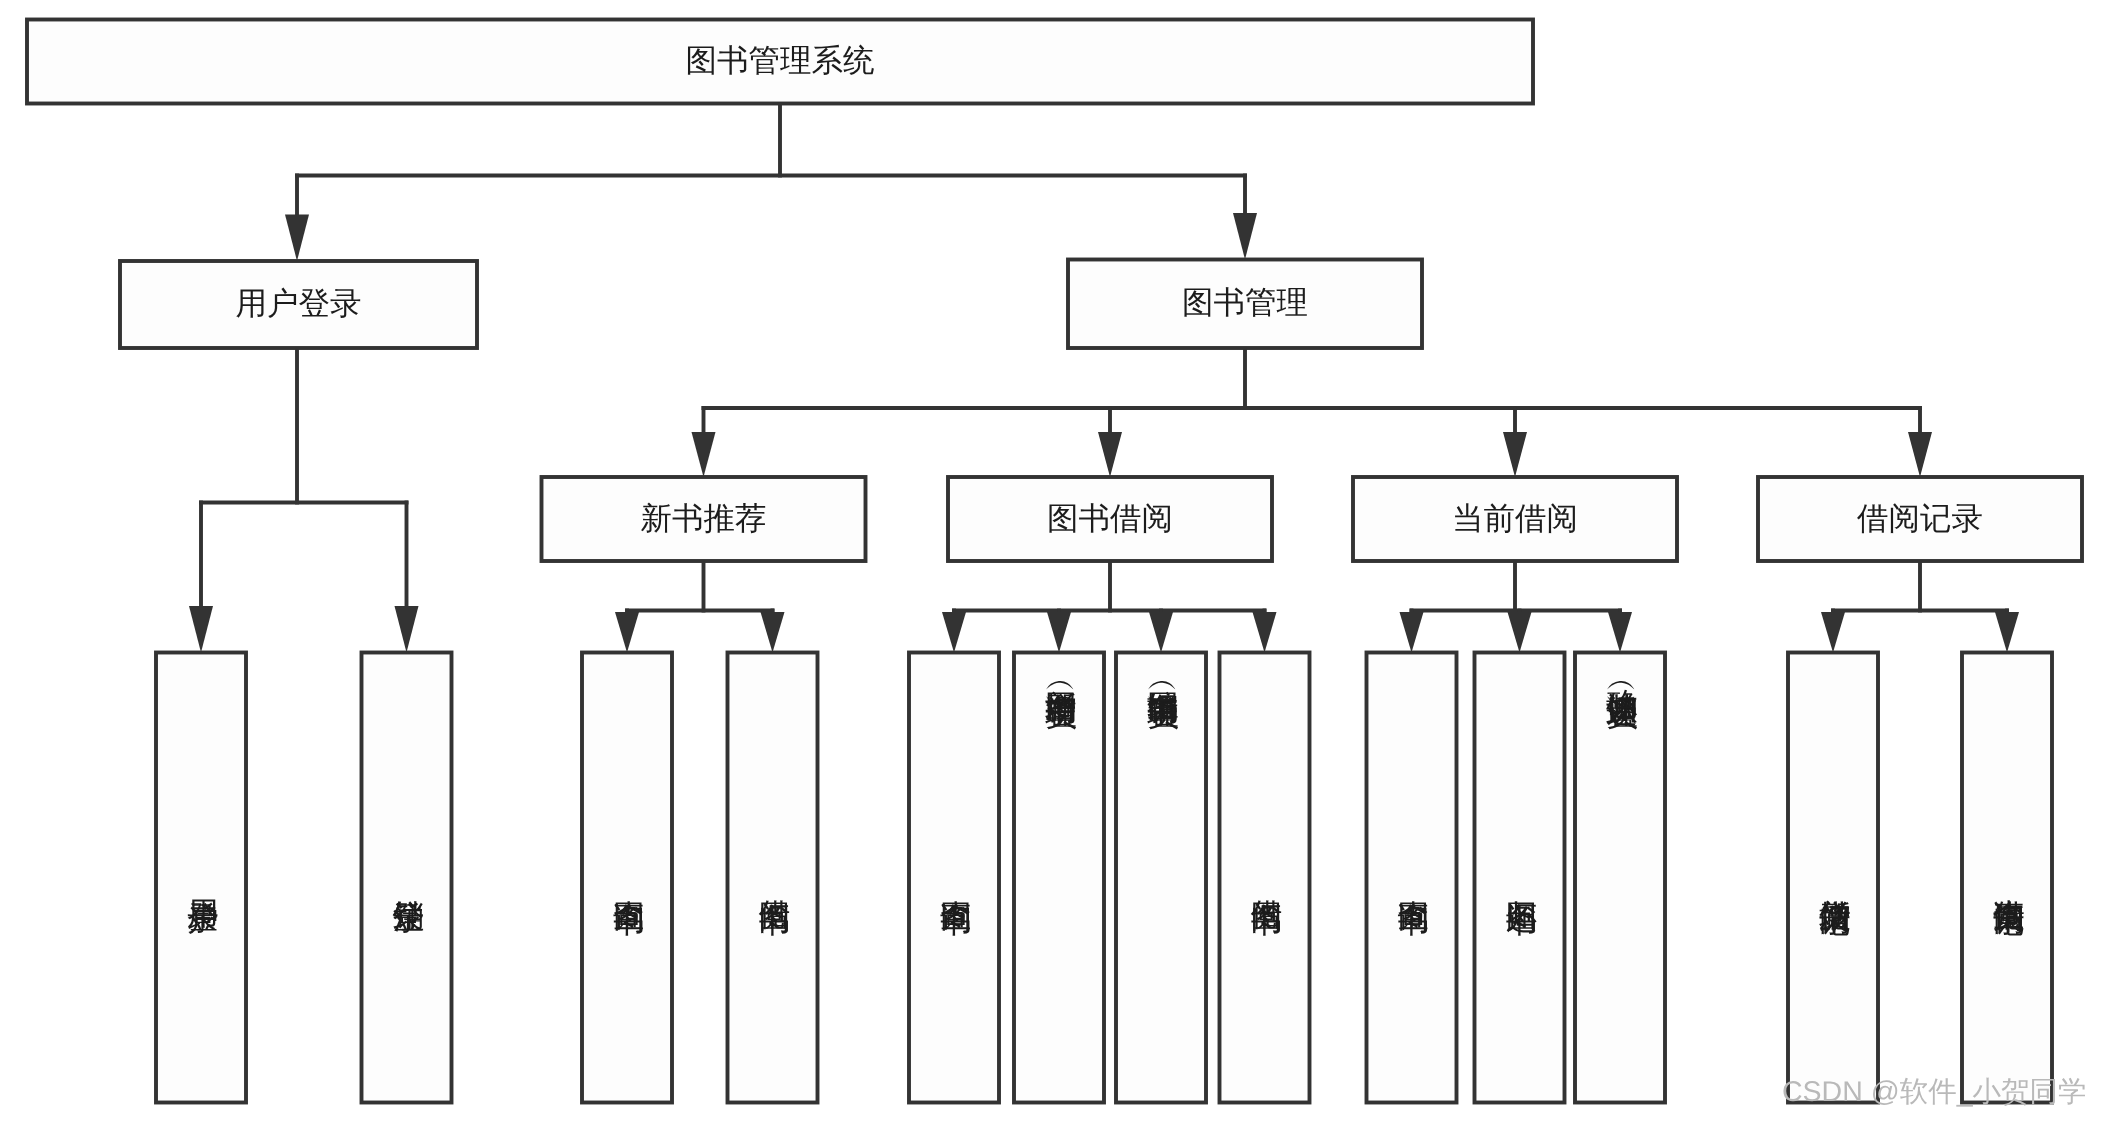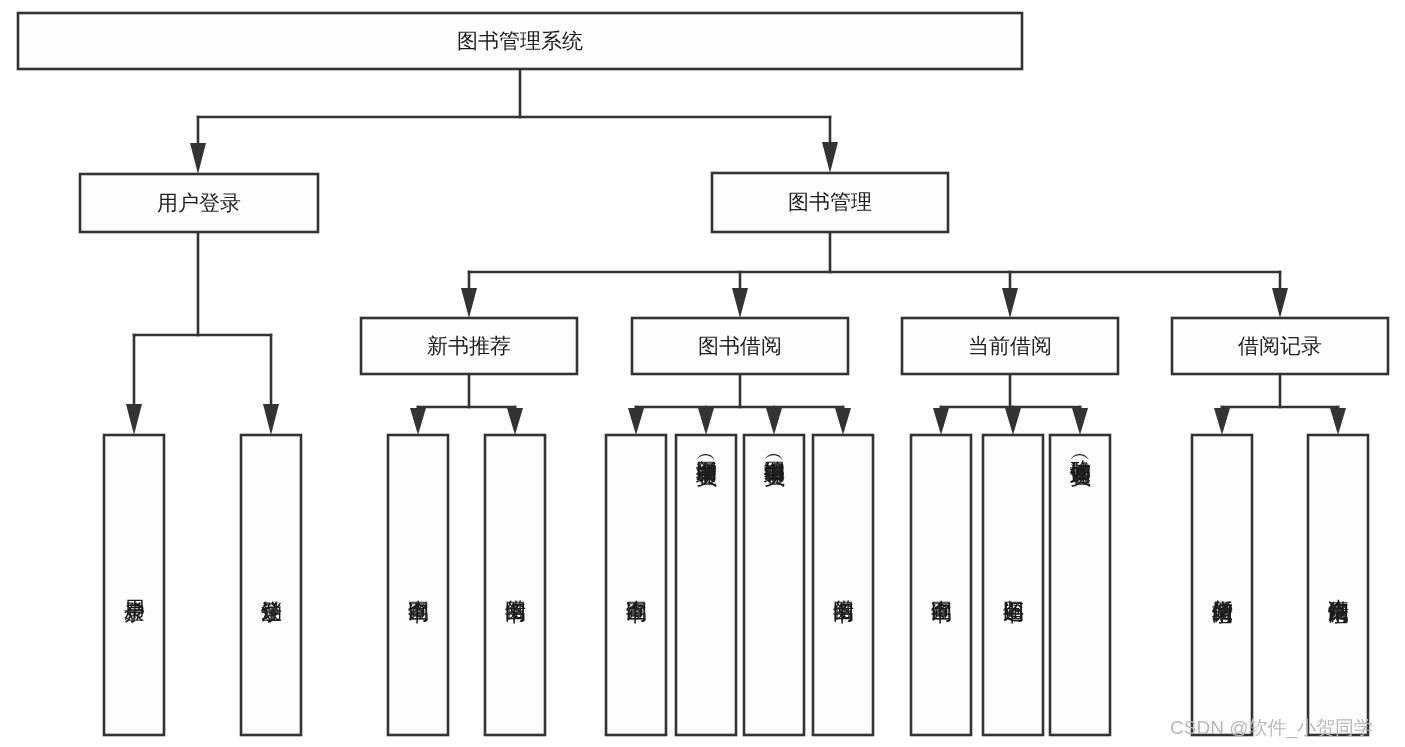--- a/index.html
+++ b/index.html
@@ -59,21 +59,21 @@
     text-orientation: upright;
     font-family: "Liberation Sans", "DejaVu Sans", sans-serif;
     font-size: 21px;
     line-height: 1.18;
     color: #1c1c1c;
     letter-spacing: 1px;
     white-space: nowrap;
   }
   .watermark {
     position: absolute;
-    right: 32px;
+    right: 14px;
     bottom: 6px;
     font-family: "Liberation Sans", "DejaVu Sans", sans-serif;
     font-size: 19px;
     color: #b9b9b9;
     white-space: nowrap;
     pointer-events: none;
   }
 </style>
 </head>
 <body>

